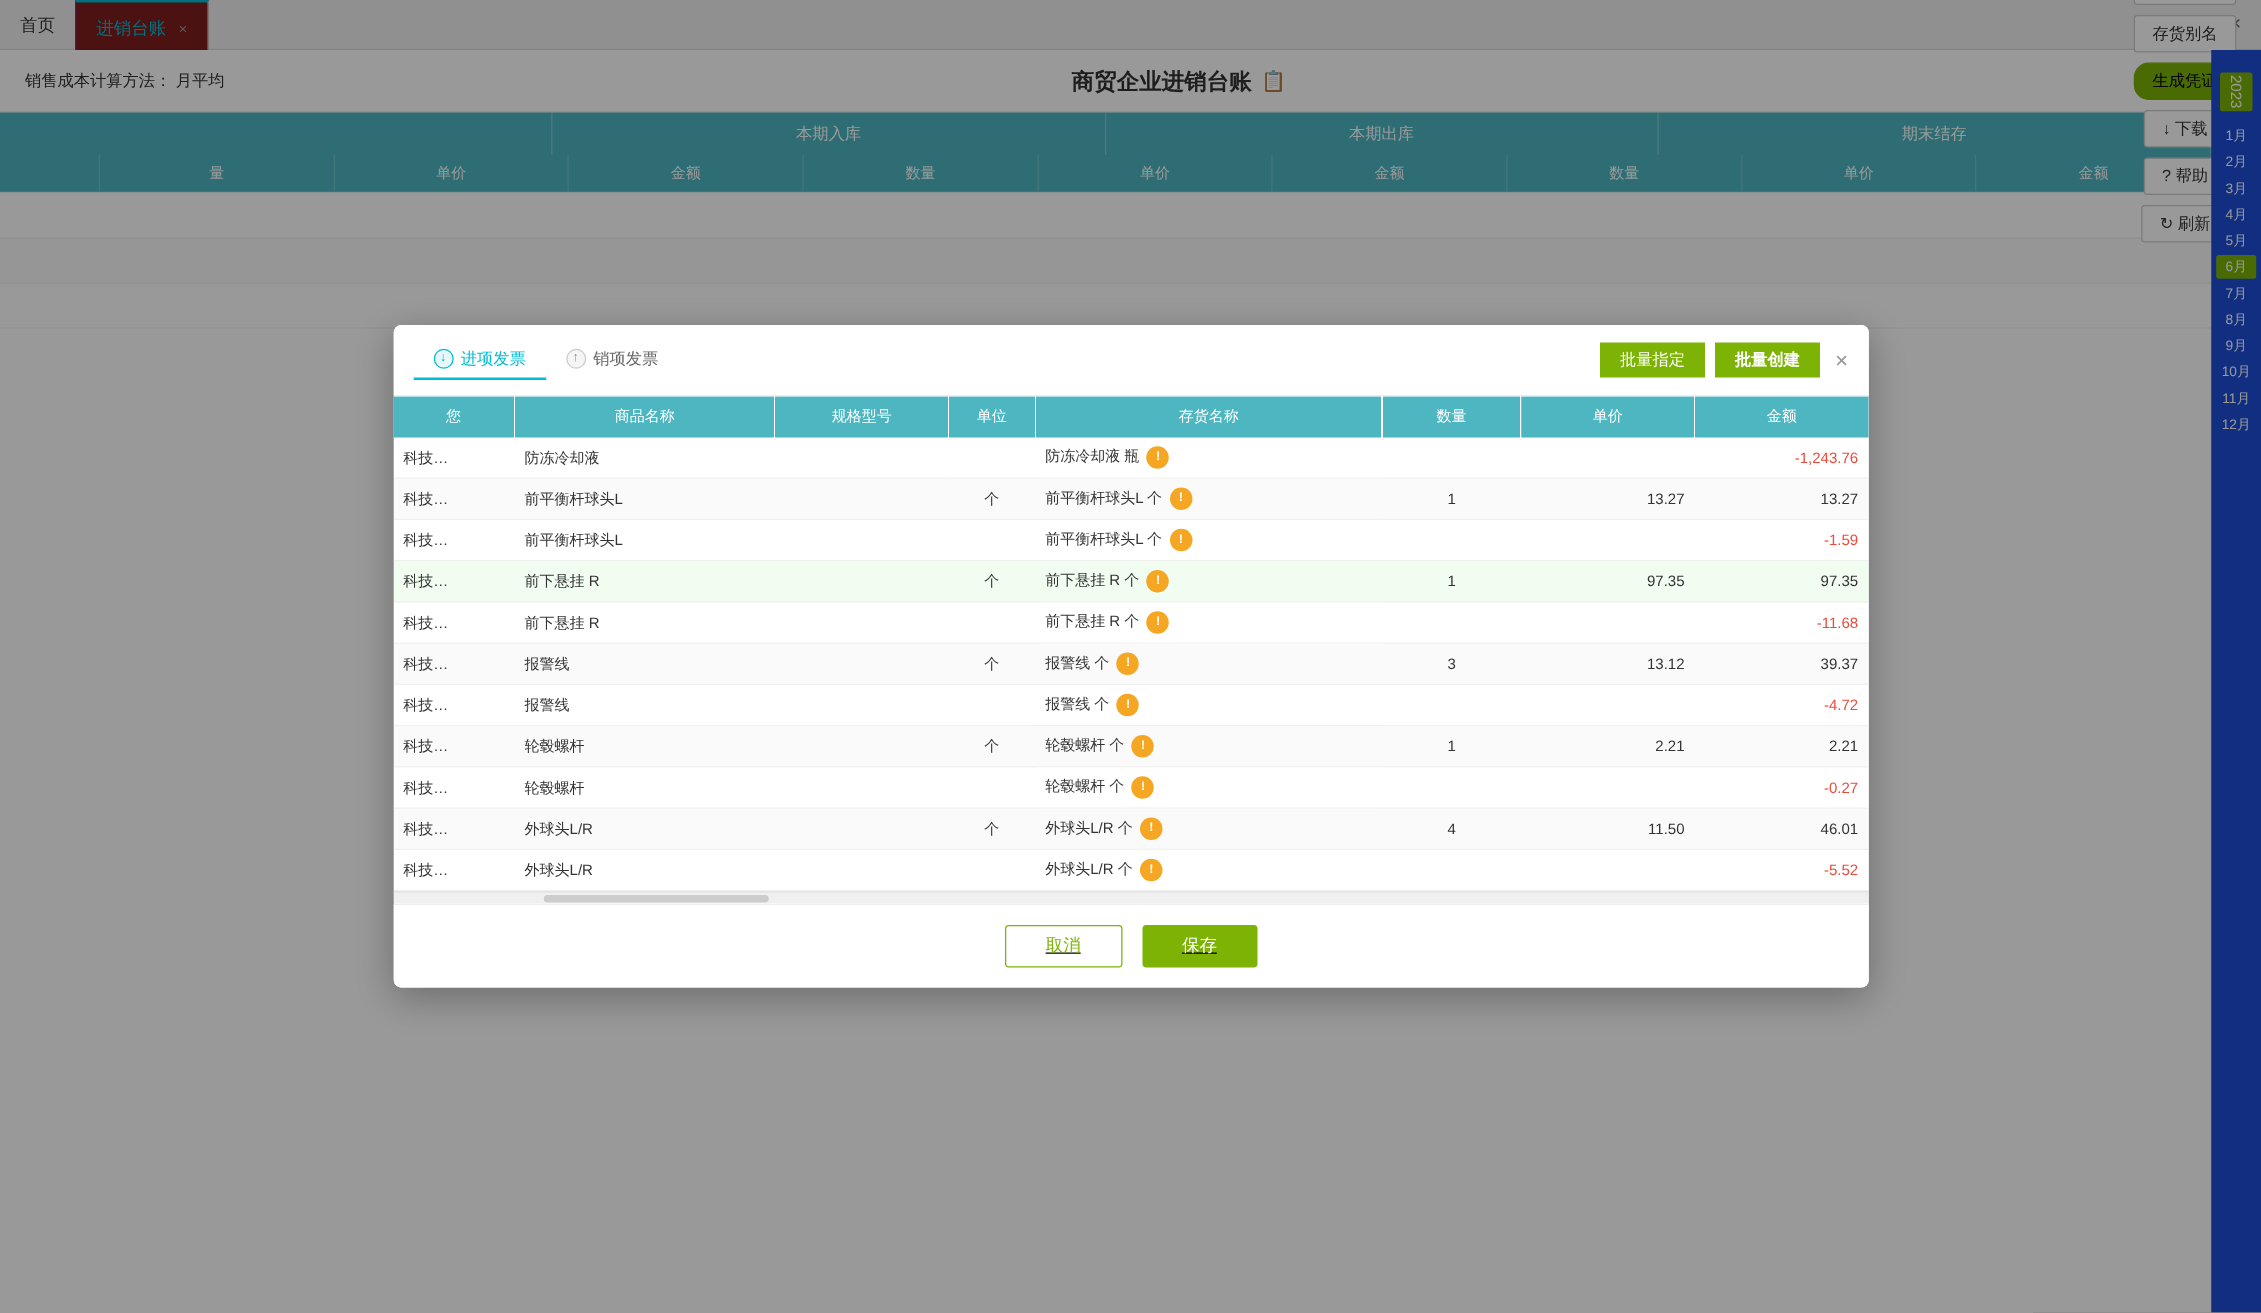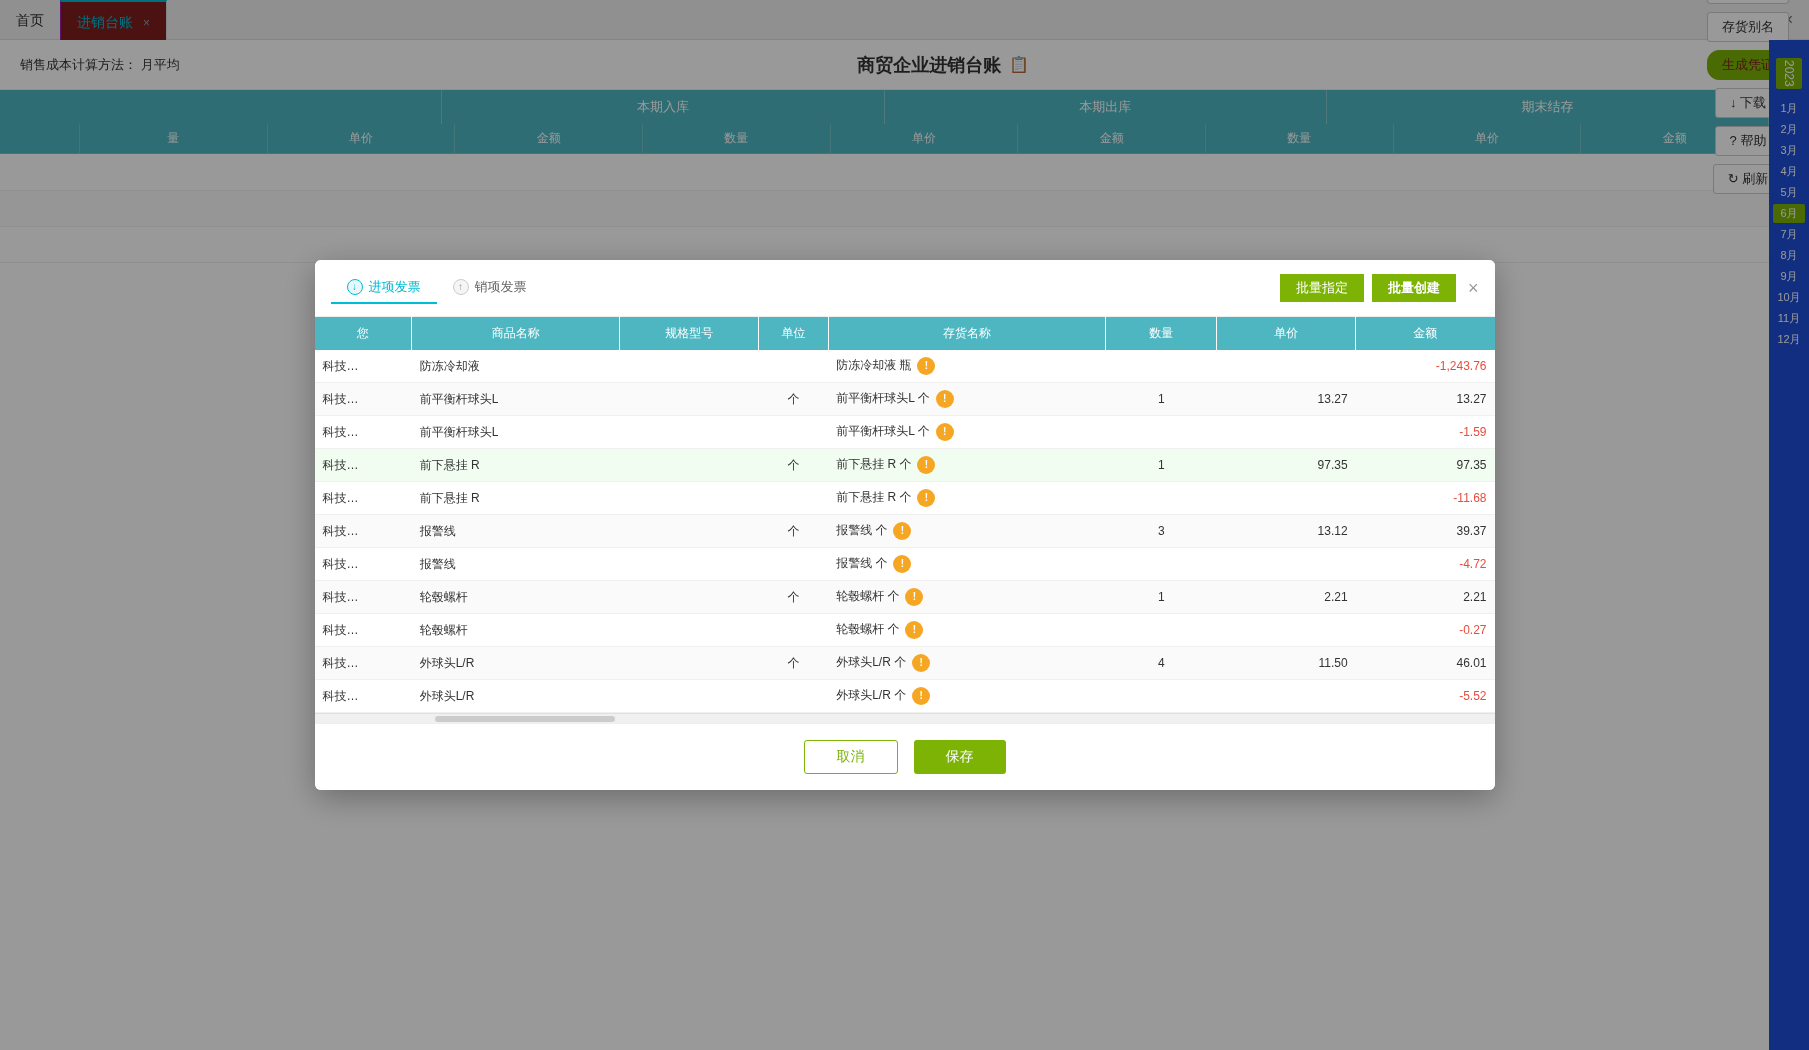--- a/index.html
+++ b/index.html
@@ -14,21 +14,21 @@
 
     
     .main-area { background: #fff; width: 100%; height: calc(100% - 40px); position: relative; }
 
     
     .header-bar { display: flex; align-items: center; height: 50px; padding: 0 20px; border-bottom: 1px solid #eee; background: #fff; }
     .header-left { font-size: 13px; color: #333; }
     .header-title { flex: 1; text-align: center; font-size: 18px; font-weight: bold; color: #333; display: flex; align-items: center; justify-content: center; gap: 8px; }
     .header-actions { display: flex; gap: 8px; align-items: center; flex-direction: column; }
     .btn { padding: 5px 14px; border-radius: 3px; cursor: pointer; font-size: 13px; border: 1px solid #ccc; background: #fff; color: #333; }
-    .btn-primary { background: #7cb305; border-color: #7cb305; color: #7f1d1d; border-radius: 12px; }
+    .btn-primary { background: #7cb305; border-color: #7cb305; color: #000000; border-radius: 12px; }
     .btn-outline { border-color: #ccc; }
     .btn-icon { display: flex; align-items: center; gap: 4px; }
 
     
     .table-header-area { background: #4db6c1; color: #fff; display: flex; }
     .section-header { flex: 1; text-align: center; padding: 8px 0; font-size: 13px; border-right: 1px solid rgba(255,255,255,0.3); }
     .section-header:last-child { border-right: none; }
 
     .sub-header { display: flex; background: #4db6c1; color: #fff; border-bottom: 1px solid rgba(255,255,255,0.2); }
     .sub-col { text-align: center; padding: 6px 4px; font-size: 12px; border-right: 1px solid rgba(255,255,255,0.2); }
@@ -72,21 +72,21 @@
     .warn-icon { display: inline-flex; align-items: center; justify-content: center; width: 18px; height: 18px; border-radius: 50%; background: #f5a623; color: #fff; font-size: 10px; font-weight: bold; }
     .td-left { text-align: left; padding-left: 8px; }
     .td-right { text-align: right; padding-right: 8px; }
     .negative { color: #e74c3c; }
 
     
     .dialog-scrollbar { height: 10px; background: #f0f0f0; border-top: 1px solid #e0e0e0; position: relative; }
     .scrollbar-thumb { position: absolute; left: 120px; top: 2px; width: 180px; height: 6px; background: #ccc; border-radius: 3px; }
 
     
-    .dialog-footer { padding: 16px; display: flex; justify-content: center; gap: 16px; border-top: 1px solid #eee; background: #fff; border-radius: 0 0 6px 6px; }
+    .dialog-footer { padding: 16px; display: flex; justify-content: center; gap: 16px; border-top: 1px solid #eee; background: #fff; border-radius: 0 0 6px 6px; text-decoration: underline; }
     .btn-cancel { padding: 7px 32px; border: 1px solid #7cb305; color: #7cb305; background: #fff; border-radius: 3px; cursor: pointer; font-size: 14px; }
     .btn-save { padding: 7px 32px; background: #7cb305; color: #fff; border: none; border-radius: 3px; cursor: pointer; font-size: 14px; }
   </style>
 </head>
 <body>
 
 <div class="tab-bar">
   <div class="tab-item">
     <span>首页</span>
   </div>

